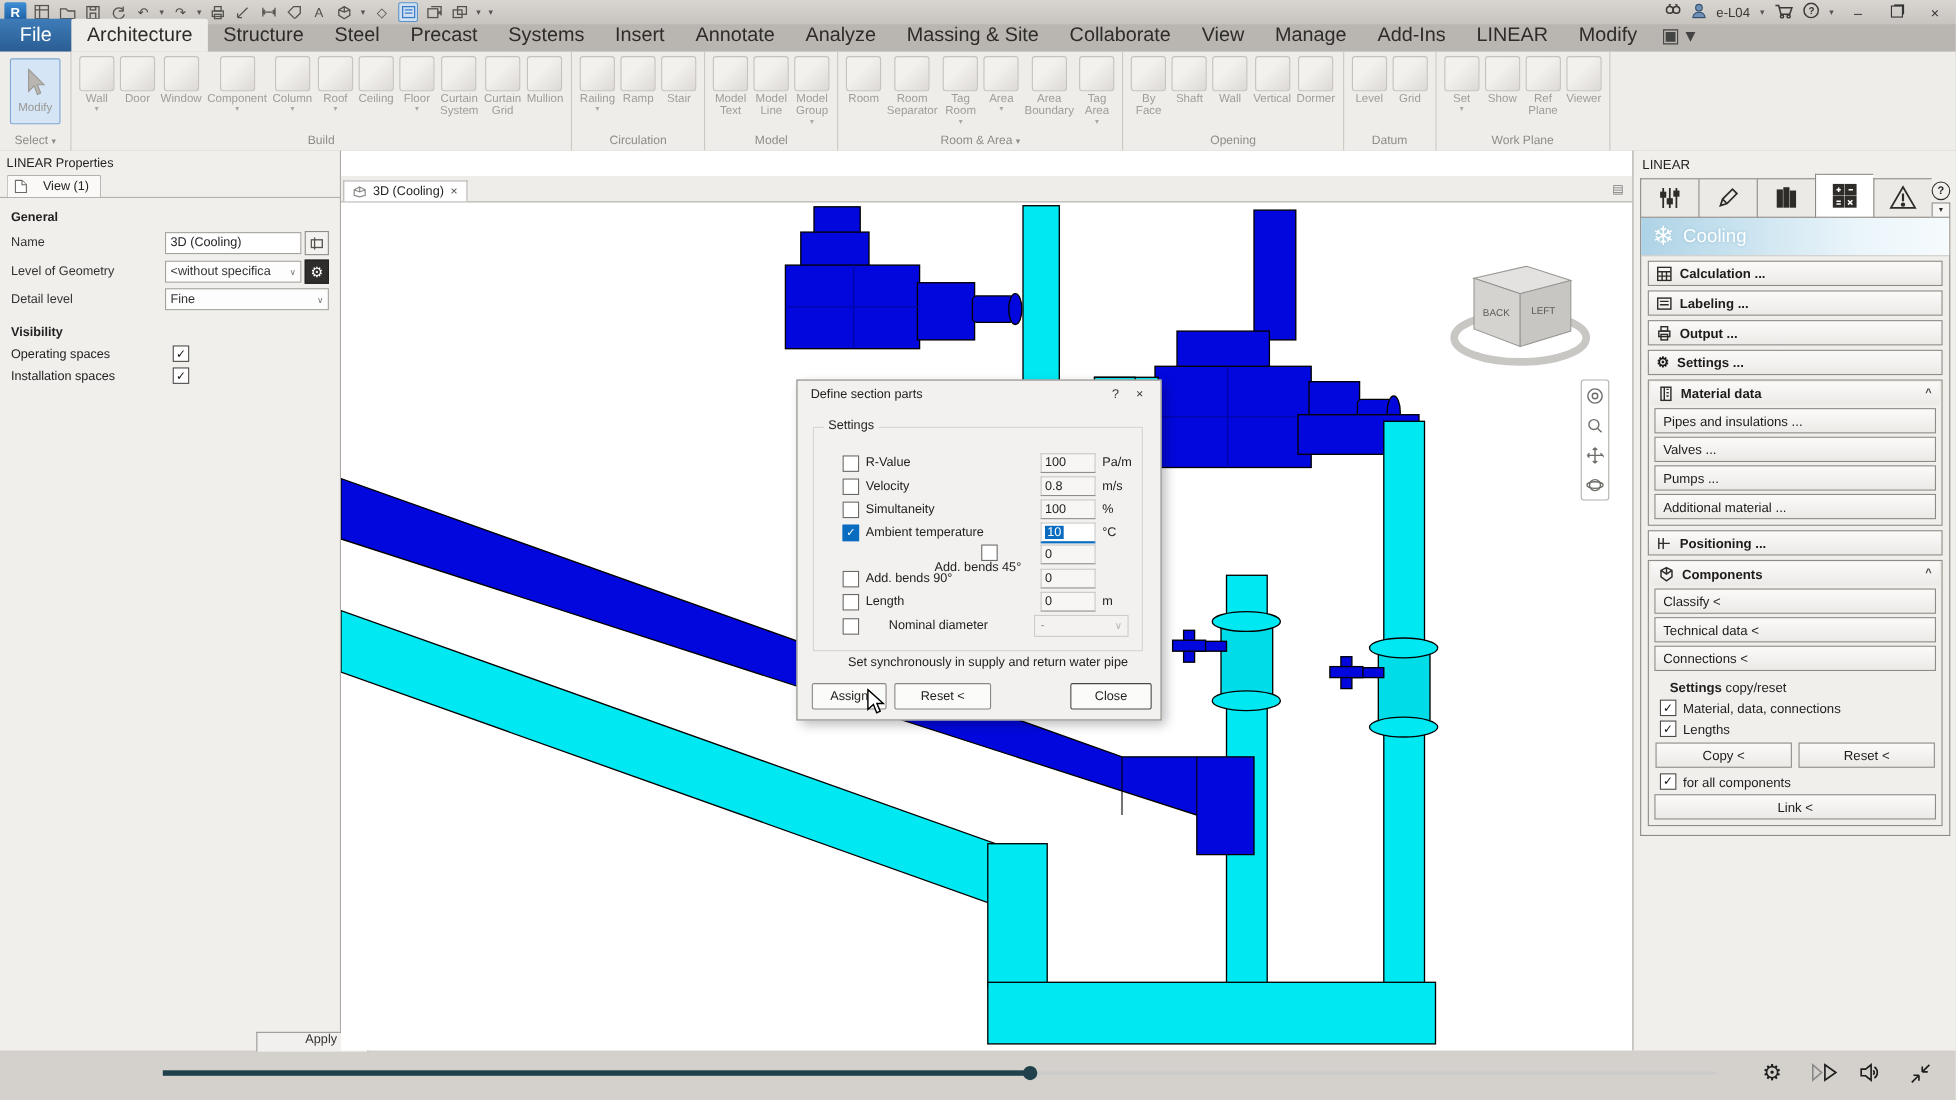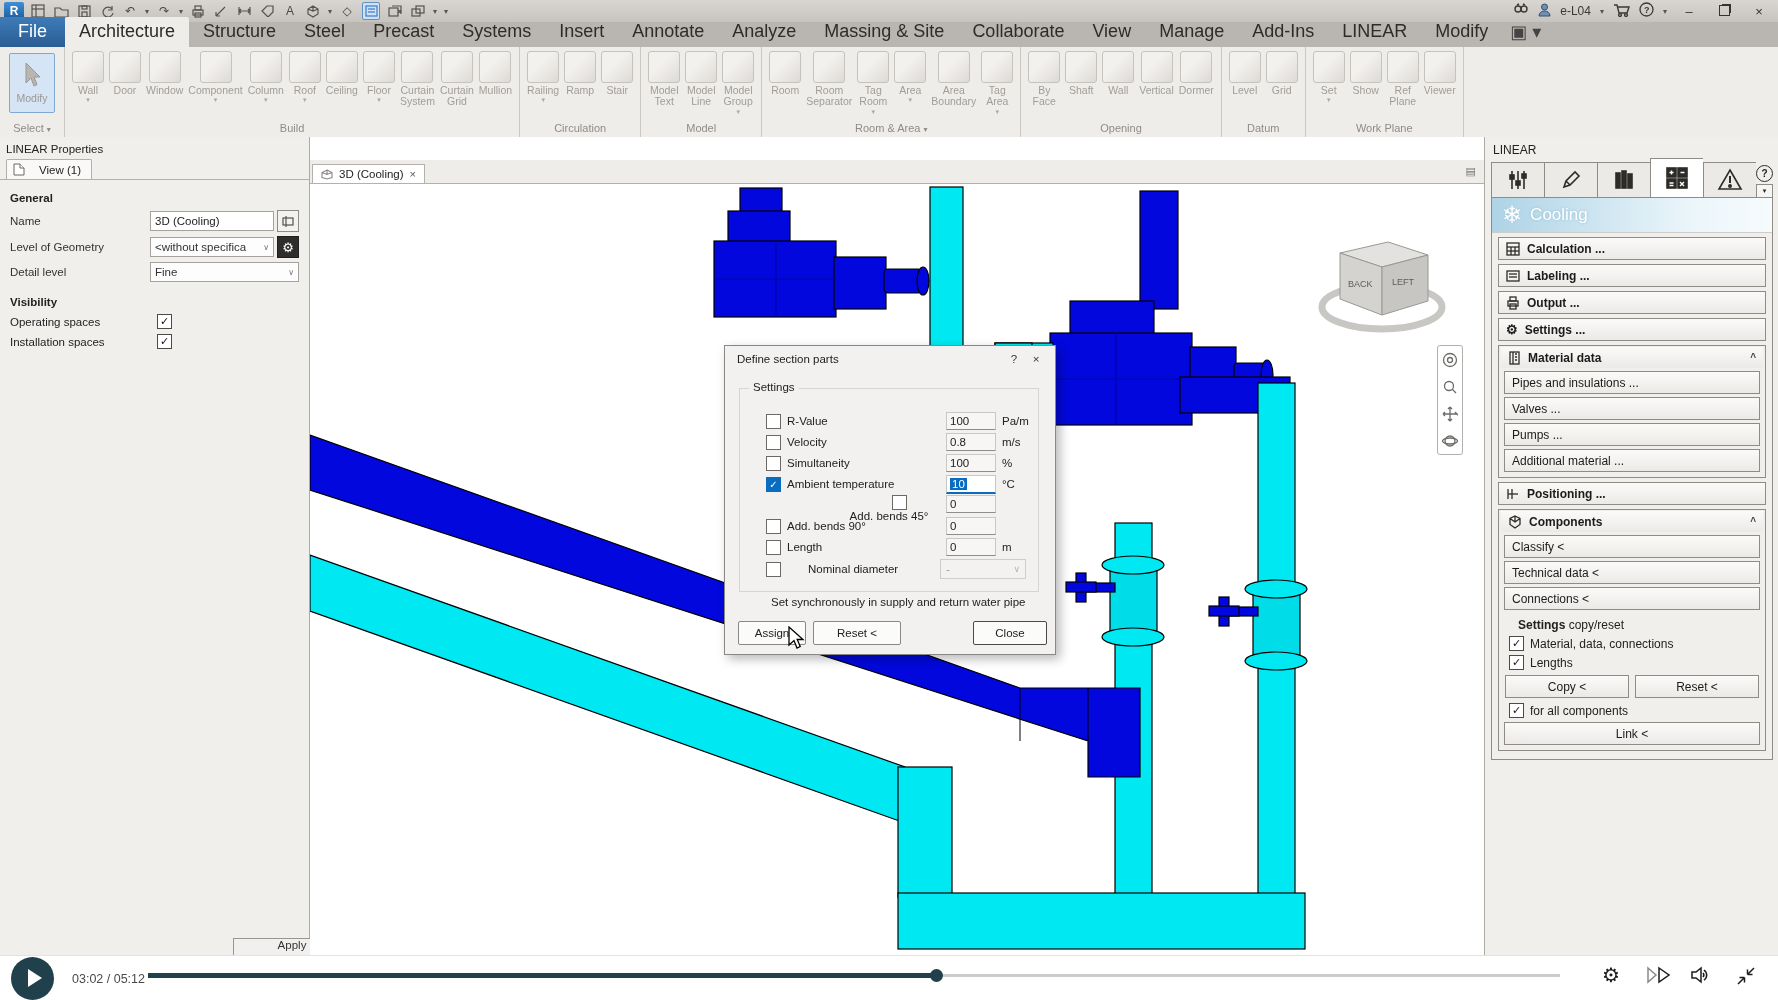--- a/index.html
+++ b/index.html
@@ -845,24 +845,20 @@
           <span class="cb on"></span>
           <span>for all components</span>
         </div>
         <div class="lbtn center">
             <span>Link  &lt;</span>
           </div>
       </div>
     </div>
   </div>
 
-  <div id="player">
-    <div id="playbtn"></div>
-    <div id="ptime">03:02 / 05:12</div>
-  </div>
   <div class="track"></div>
   <div class="trackfill"></div>
   <div class="knob"></div>
   <span class="pic" style="left:1602px;font-size:20px;top:963px;">⚙</span>
   <span class="pic" style="left:1646px;"><svg width="28" height="18">
         <path d="M2 2l8 7-8 7z" style="stroke:#8a8a8a"></path>
         <path d="M13 2l10 7-10 7z"></path>
       </svg></span>
   <span class="pic" style="left:1690px;"><svg width="26" height="18">
         <path d="M2 6h4l5-4v14l-5-4H2z"></path>

